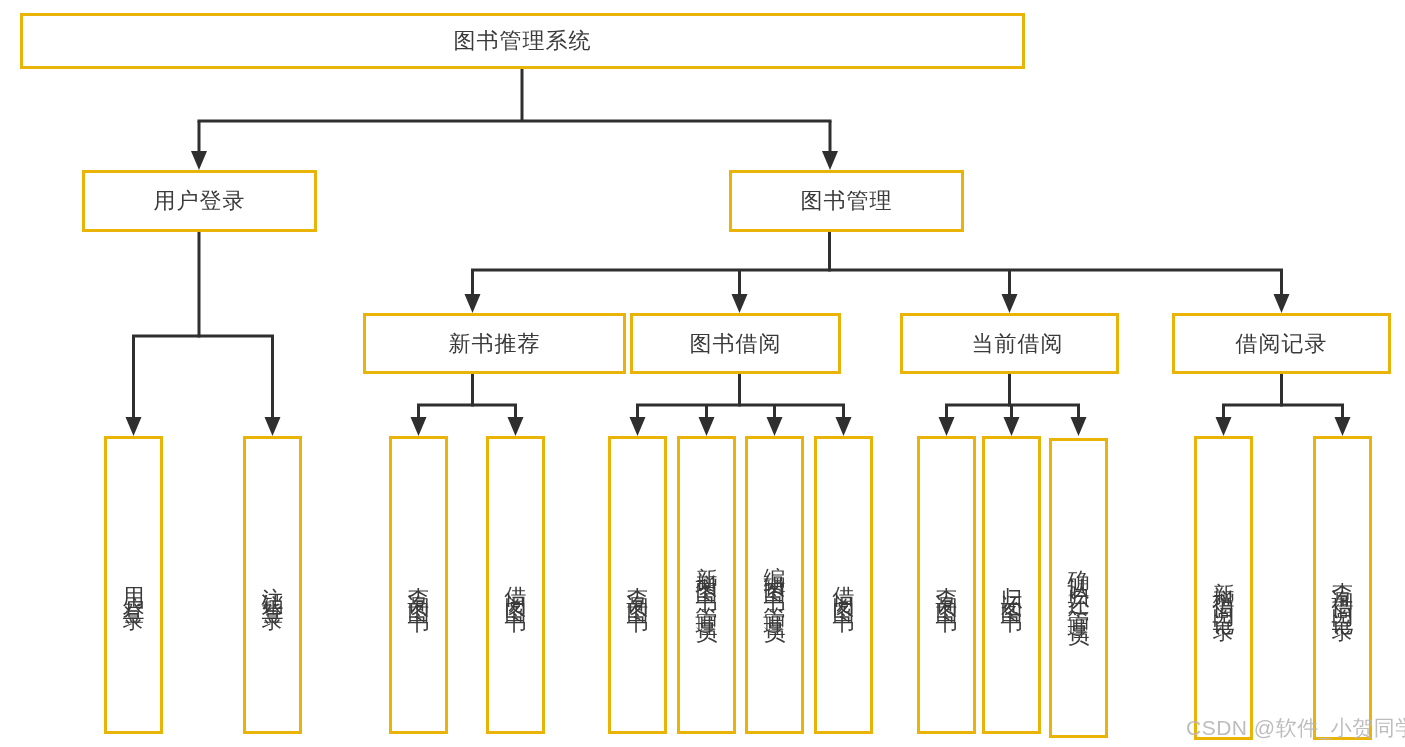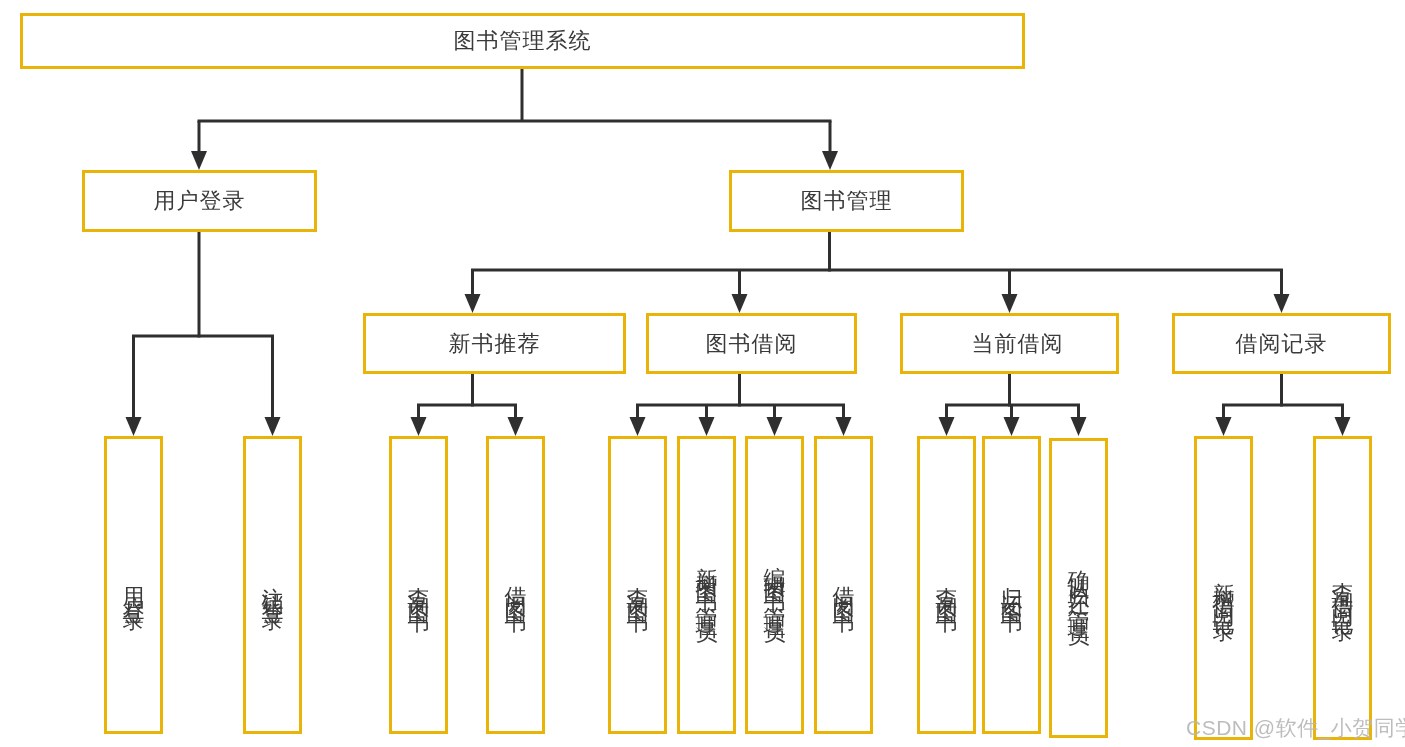--- a/index.html
+++ b/index.html
@@ -94,21 +94,21 @@
       <polygon points="1334.5,417 1350.5,417 1342.5,436"></polygon>
     </g>
   </svg>
 
   <div class="node h-node" style="left:20px; top:13px; width:1005px; height:56px;">图书管理系统</div>
 
   <div class="node h-node" style="left:82px; top:170px; width:235px; height:62px;">用户登录</div>
   <div class="node h-node" style="left:712px; top:170px; width:235px; height:62px;margin-left:17px;">图书管理</div>
 
   <div class="node h-node" style="left:363px; top:313px; width:263px; height:61px;">新书推荐</div>
-  <div class="node h-node" style="left:630px; top:313px; width:211px; height:61px;margin-left:16px;">图书借阅</div>
+  <div class="node h-node" style="left:630px; top:313px; width:211px; height:61px;">图书借阅</div>
   <div class="node h-node" style="left:900px; top:313px; width:219px; height:61px;padding-left:16px;">当前借阅</div>
   <div class="node h-node" style="left:1172px; top:313px; width:219px; height:61px;">借阅记录</div>
 
   <div class="node v-node" style="left:104px; top:436px; width:59px; height:298px;">用户登录</div>
   <div class="node v-node" style="left:243px; top:436px; width:59px; height:298px;">注销登录</div>
 
   <div class="node v-node" style="left:389px; top:436px; width:59px; height:298px;">查询图书</div>
   <div class="node v-node" style="left:486px; top:436px; width:59px; height:298px;">借阅图书</div>
 
   <div class="node v-node" style="left:608px; top:436px; width:59px; height:298px;">查询图书</div>

